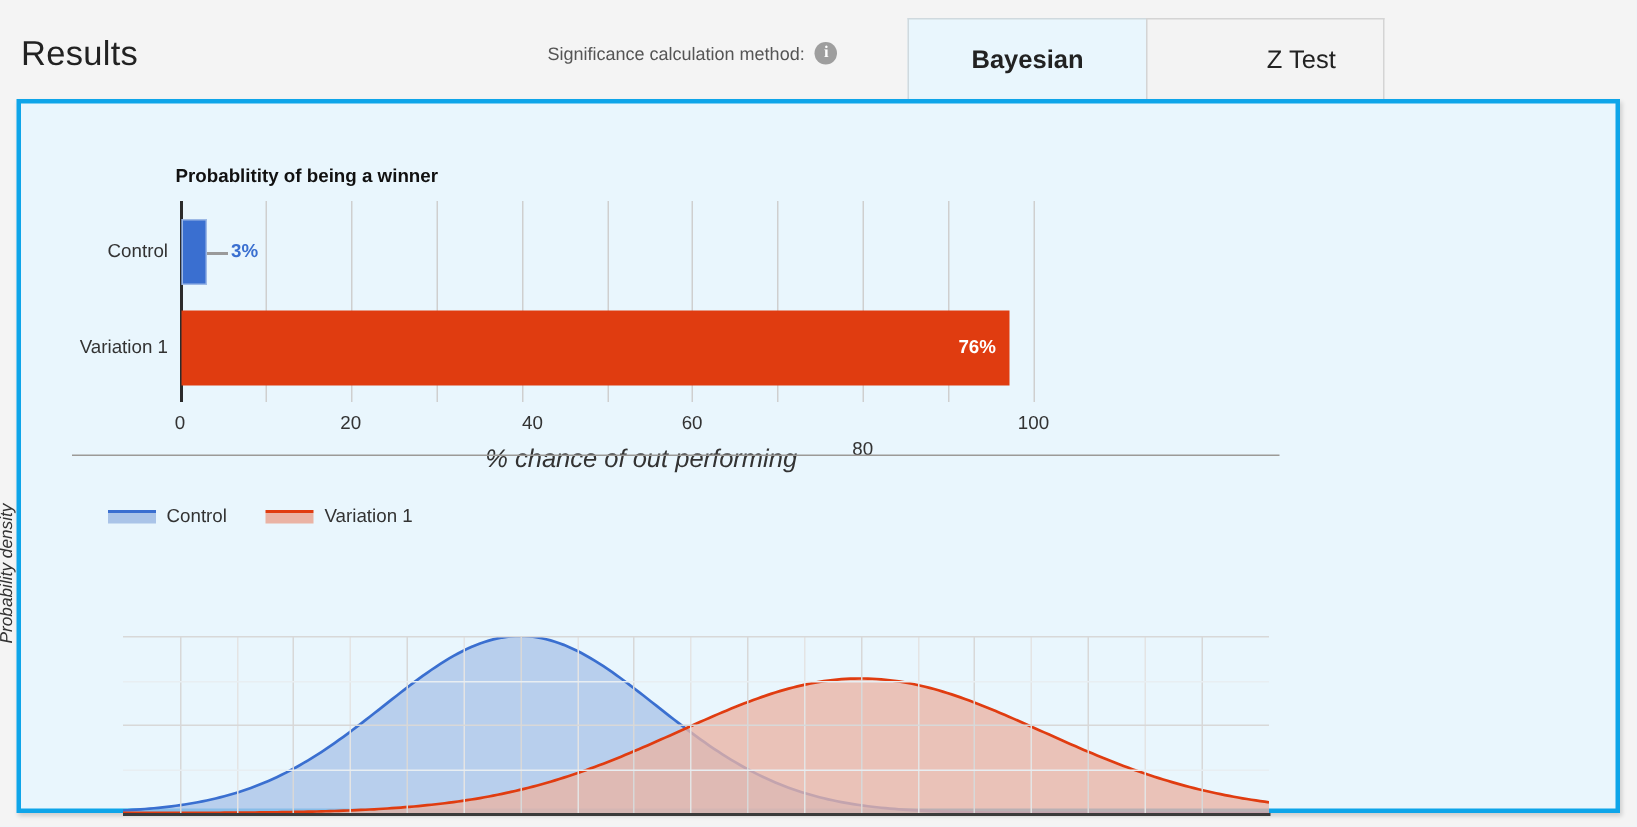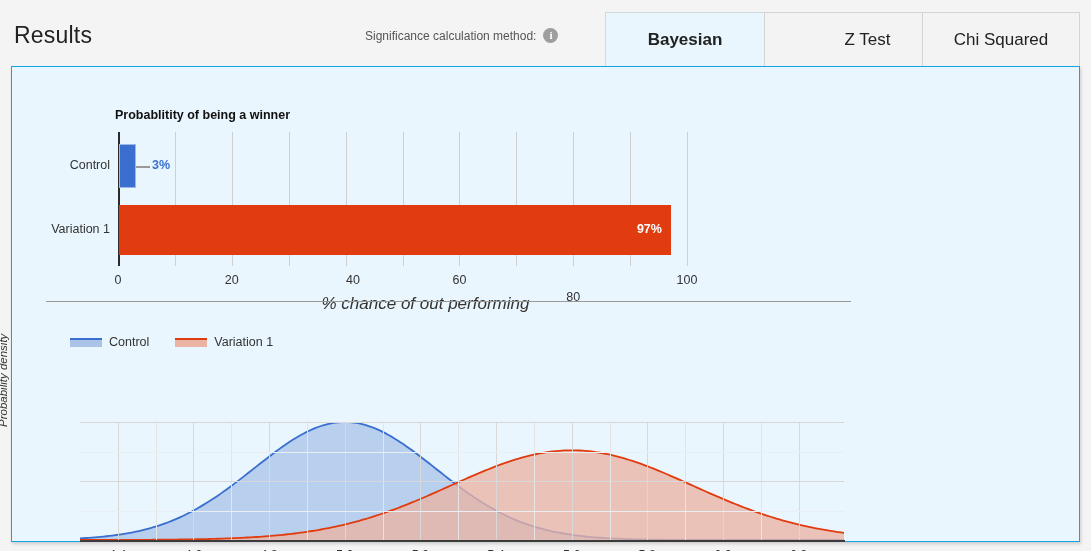--- a/index.html
+++ b/index.html
@@ -85,21 +85,21 @@
     border-color: #cfd9de;
     text-align: center;
   }
 
   
   .card {
     position: absolute;
     left: 11px; top: 66px;
     width: 1069px; height: 476px;
     background: #e9f6fd;
-    border: 1px solid #0ea5e9;
+    border: 3px solid #0ea5e9;
     box-sizing: border-box;
     box-shadow: 1px 2px 3px rgba(0,0,0,0.16);
   }
 
   
   .bar-chart {
     position: absolute;
     left: 0; top: 0;
     width: 1069px; height: 232px;
   }
@@ -277,23 +277,20 @@
     <span class="method-label">Significance calculation method:</span>
     <span class="info-icon">i</span>
   </div>
 
   <div class="tabs">
     <div class="tab t0 active">
       <span>Bayesian</span>
     </div>
     <div class="tab t1">
       <span>Z Test</span>
-    </div>
-    <div class="tab t2">
-      <span>Chi Squared</span>
     </div>
   </div>
 </div>
 
 <div class="card">
 
   <div class="bar-chart">
     <div class="bar-title">Probablitity of being a winner</div>
 
     <div class="bar-plot">
@@ -309,21 +306,21 @@
           <div class="gridline" style="left: 455.2px;"></div>
           <div class="gridline" style="left: 512.1px;"></div>
           <div class="gridline" style="left: 569px;"></div>
         </div>
 
       <div class="bar control" id="bar-control" style="width: 17.07px;"></div>
       <div class="leader-line" id="leader-control" style="left: 18.07px; width: 14px; top: 34px;"></div>
       <div class="bar-value control" id="label-control" style="left: 34.07px; top: 26px;">3%</div>
 
       <div class="bar variation" id="bar-variation" style="width: 551.93px;"></div>
-      <div class="bar-value variation" id="label-variation" style="left: 518.93px; top: 90px;">97%</div>
+      <div class="bar-value variation" id="label-variation" style="left: 518.93px; top: 90px;">76%</div>
     </div>
 
     <div id="bar-categories">
         <div class="bar-cat" style="right: 971px; top: 91px;">Control</div>
         <div class="bar-cat" style="right: 971px; top: 155px;">Variation 1</div>
       </div>
     <div id="bar-ticks">
         <div class="bar-tick" style="left: 86px; top: 206px;">0</div>
         <div class="bar-tick" style="left: 199.8px; top: 206px;">20</div>
         <div class="bar-tick" style="left: 321px; top: 206px;">40</div>

